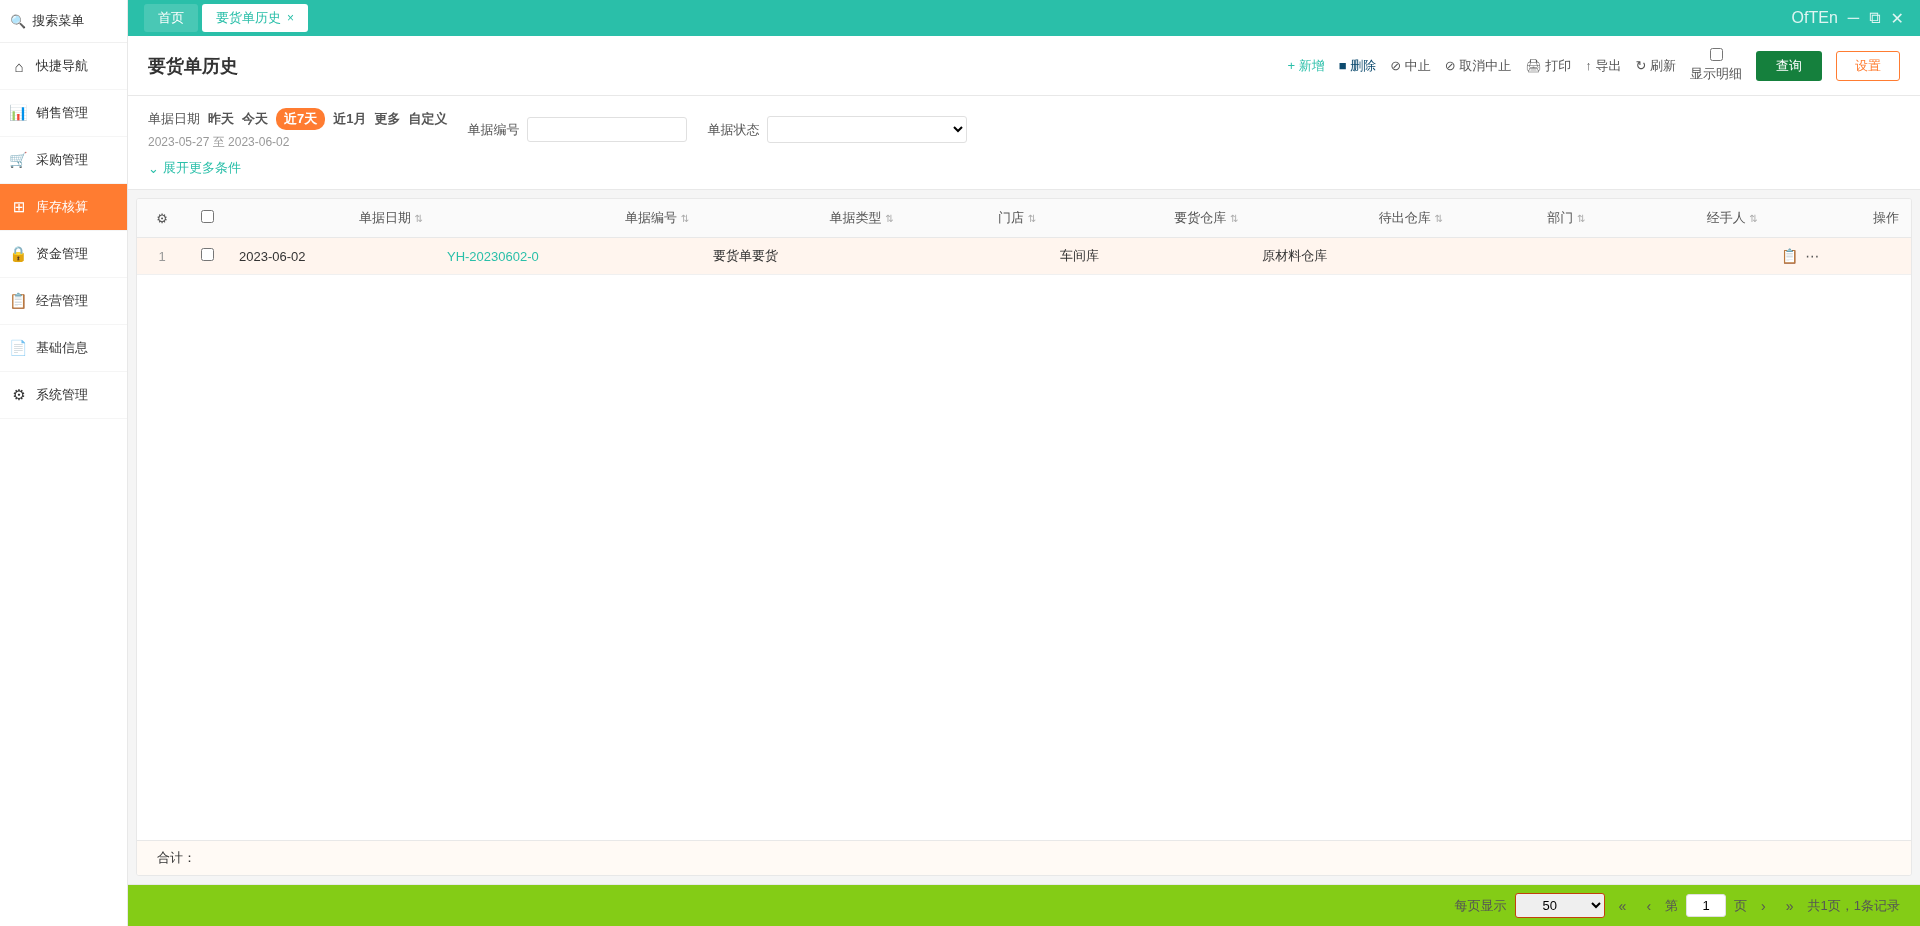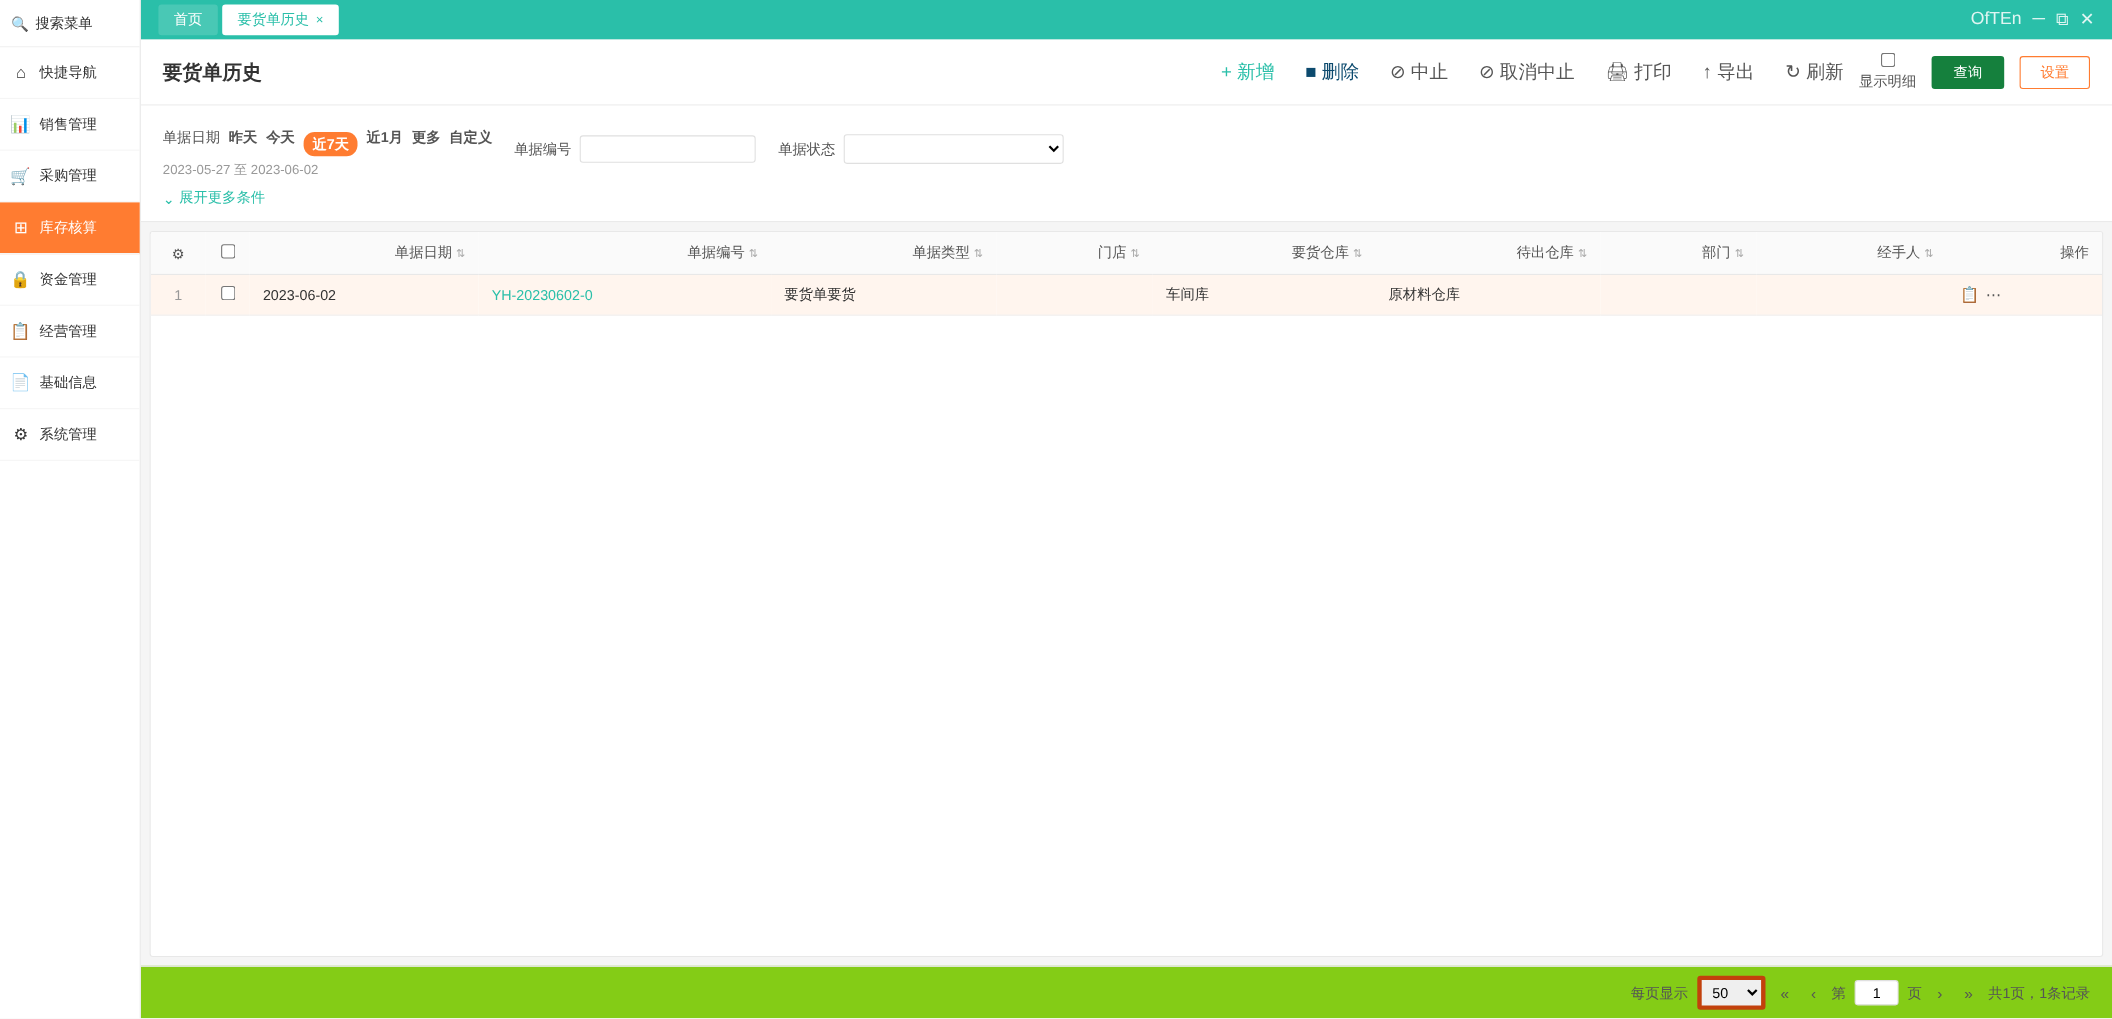--- a/index.html
+++ b/index.html
@@ -120,23 +120,22 @@
       display: flex;
       align-items: center;
       gap: 14px;
     }
     .toolbar-btn {
       display: flex;
       align-items: center;
       gap: 4px;
       color: #555;
       cursor: pointer;
-      font-size: 17px;
+      font-size: 13px;
       white-space: nowrap;
-      margin-left: 14px;
     }
     .toolbar-btn.new-btn { color: #2abfa9; }
     .toolbar-btn.delete-btn { color: #0c4a6e; }
     .btn-query {
       background: #15803d;
       color: #fff;
       border: none;
       padding: 6px 20px;
       border-radius: 3px;
       cursor: pointer;
@@ -187,21 +186,20 @@
     .date-opt {
       color: #555;
       cursor: pointer;
       font-size: 13px;
     }
     .date-opt.active {
       background: #ff7c31;
       color: #fff;
       padding: 2px 8px;
       border-radius: 10px;
-      margin-top: 12px;
     }
     .date-range {
       font-size: 12px;
       color: #999;
     }
     .filter-input-group {
       display: flex;
       align-items: center;
       gap: 8px;
     }
@@ -309,22 +307,22 @@
       display: flex;
       align-items: center;
       justify-content: flex-end;
       gap: 8px;
       border-top: 1px solid #e8e8e8;
       font-size: 13px;
       color: #555;
       flex-shrink: 0;
     }
     .page-size-select {
-      border: 4px solid #c2410c;
-      padding: 3px 6px;
+      border: 1px solid #c2410c;
+      padding: 3px 23px;
       border-radius: 3px;
       font-size: 13px;
     }
     .page-btn {
       background: none;
       border: none;
       cursor: pointer;
       color: #555;
       font-size: 14px;
       padding: 2px 6px;
@@ -532,20 +530,23 @@
                 <div class="col-op">
                   <span class="op-icon">📋</span>
                   <span class="op-icon">⋯</span>
                 </div>
               </td>
             </tr>
           </tbody>
         </table>
       </div>
 
+      <div class="table-footer">
+        <span>合计：</span>
+      </div>
     </div>
 
     <div class="pagination">
       <span>每页显示</span>
       <select class="page-size-select">
         <option value="10">10</option>
         <option value="20">20</option>
         <option value="50" selected="">50</option>
         <option value="100">100</option>
       </select>

